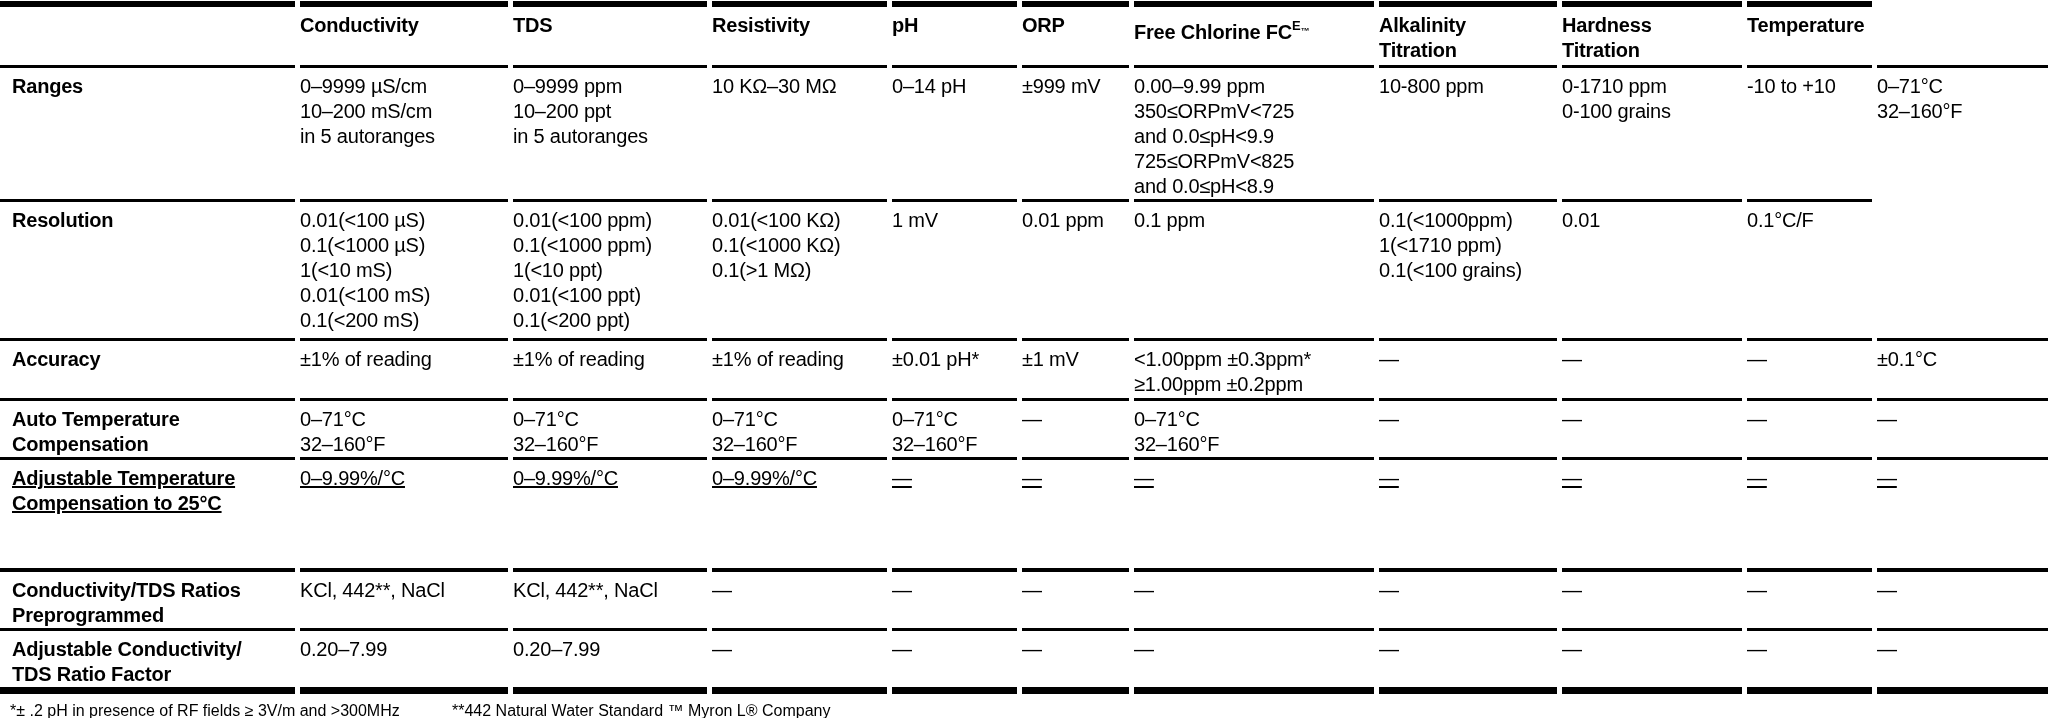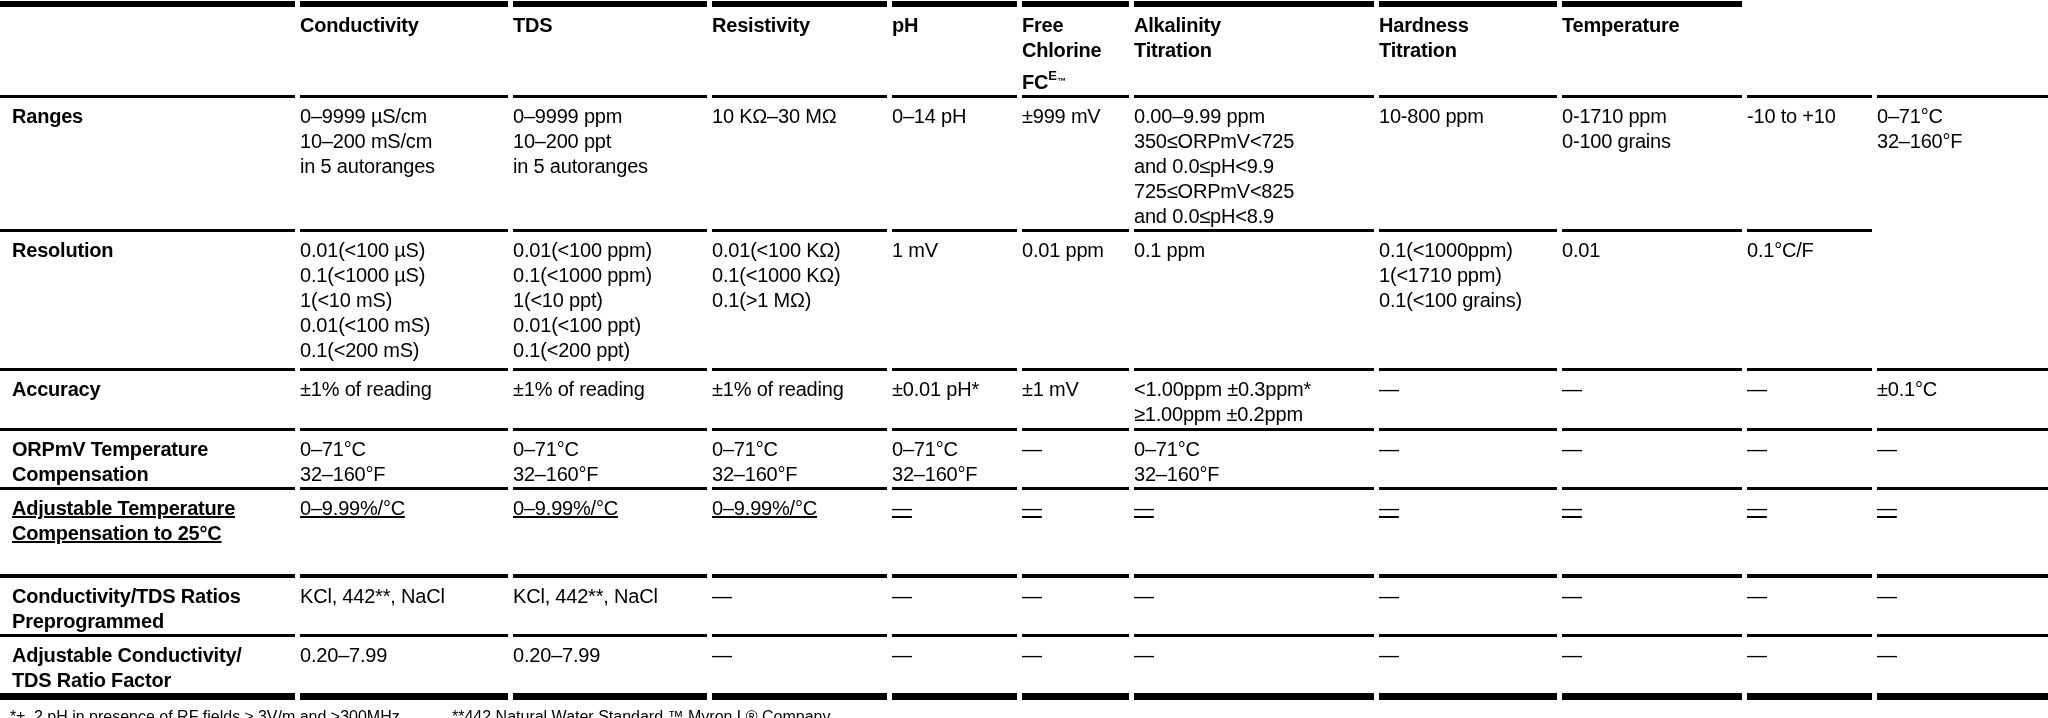--- a/index.html
+++ b/index.html
@@ -39,21 +39,21 @@
   .r-header .cell {
     border-top: 6px solid #000;
     font-weight: bold;
   }
   .r-header   { min-height: 64px; }
   .r-ranges   .cell { min-height: 132px; }
   .r-resolution .cell { min-height: 139px; }
   .r-accuracy .cell { min-height: 60px; }
   .r-autotc   .cell { min-height: 53px; }
   .r-adjtc    .cell { min-height: 87px; text-decoration: underline; }
-  .r-ratios   .cell { border-top-width: 4px; min-height: 59px; }
+  .r-ratios   .cell { border-top-width: 4px; min-height: 59px; margin-top: 24px; }
   .r-ratiofactor .cell { min-height: 48px; }
   .bottom-rule .cell {
     border-top: 7px solid #000;
     min-height: 0;
     height: 0;
     padding: 0;
   }
   .fc-sup {
     font-size: 13px;
     vertical-align: 9px;
@@ -77,20 +77,21 @@
 <body>
 
 <div class="spec-table">
 
   <div class="row r-header">
     <div class="cell rowlabel"></div>
     <div class="cell">Conductivity</div>
     <div class="cell">TDS</div>
     <div class="cell">Resistivity</div>
     <div class="cell">pH</div>
+    <div class="cell">ORP</div>
     <div class="cell"><span>Free Chlorine FC</span><span class="fc-sup">E</span><span class="fc-tm">™</span></div>
     <div class="cell">Alkalinity
 Titration</div>
     <div class="cell">Hardness
 Titration</div>
     <div class="cell">Temperature</div>
   </div>
 
   <div class="row r-ranges">
     <div class="cell rowlabel">Ranges</div>
@@ -150,21 +151,21 @@
     <div class="cell">±1 mV</div>
     <div class="cell">&lt;1.00ppm ±0.3ppm*
 ≥1.00ppm ±0.2ppm</div>
     <div class="cell">—</div>
     <div class="cell">—</div>
     <div class="cell">—</div>
     <div class="cell">±0.1°C</div>
   </div>
 
   <div class="row r-autotc">
-    <div class="cell rowlabel">ORPmV Temperature
+    <div class="cell rowlabel">Auto Temperature
 Compensation</div>
     <div class="cell">0–71°C
 32–160°F</div>
     <div class="cell">0–71°C
 32–160°F</div>
     <div class="cell">0–71°C
 32–160°F</div>
     <div class="cell">0–71°C
 32–160°F</div>
     <div class="cell">—</div>

